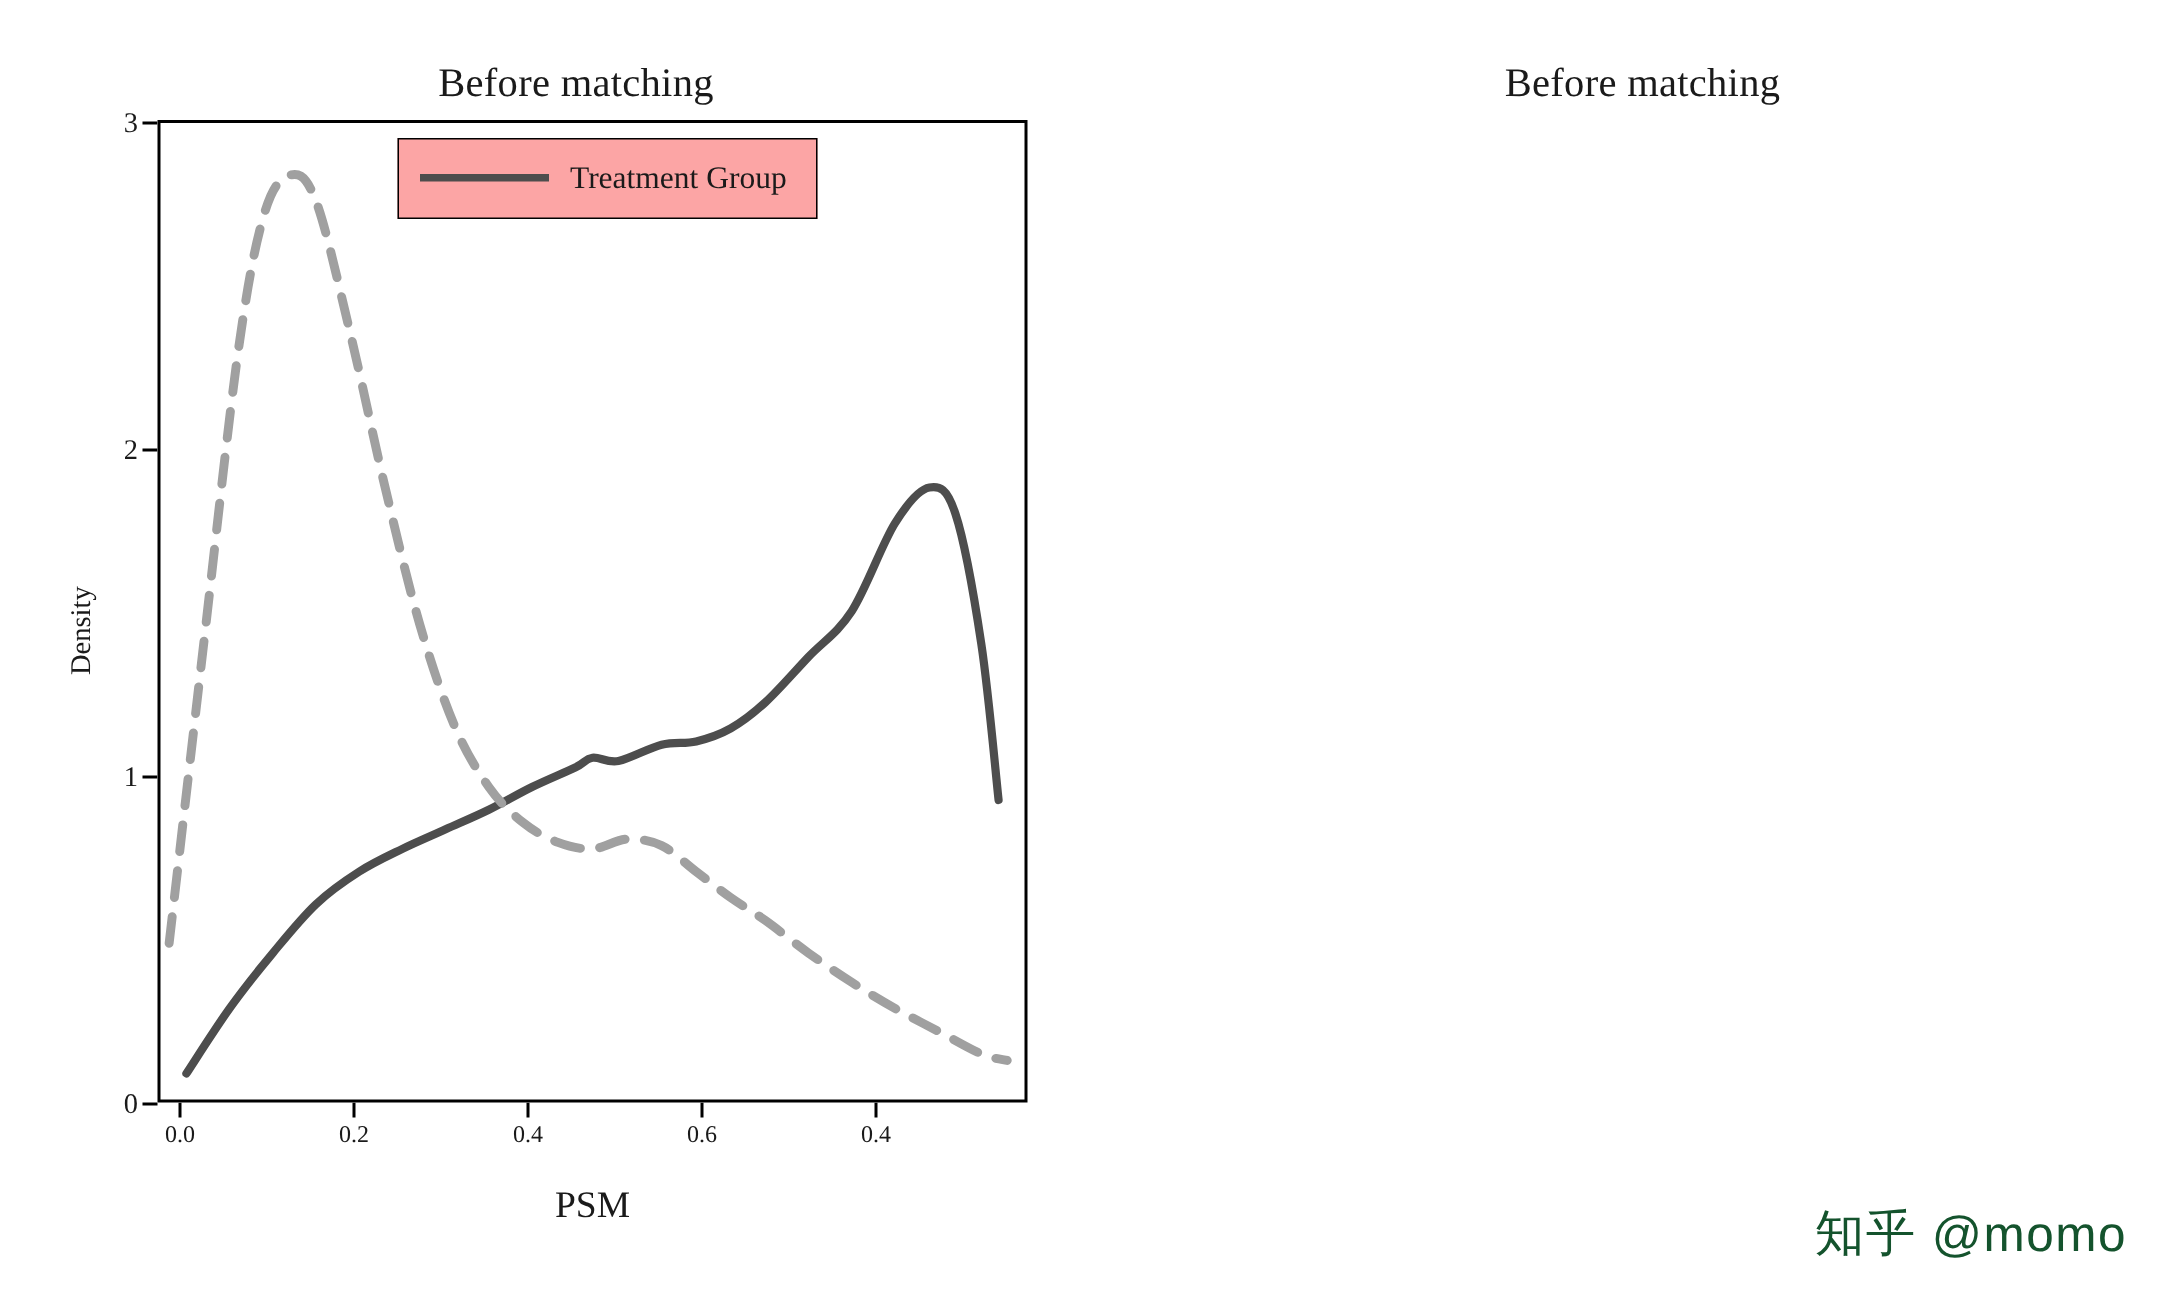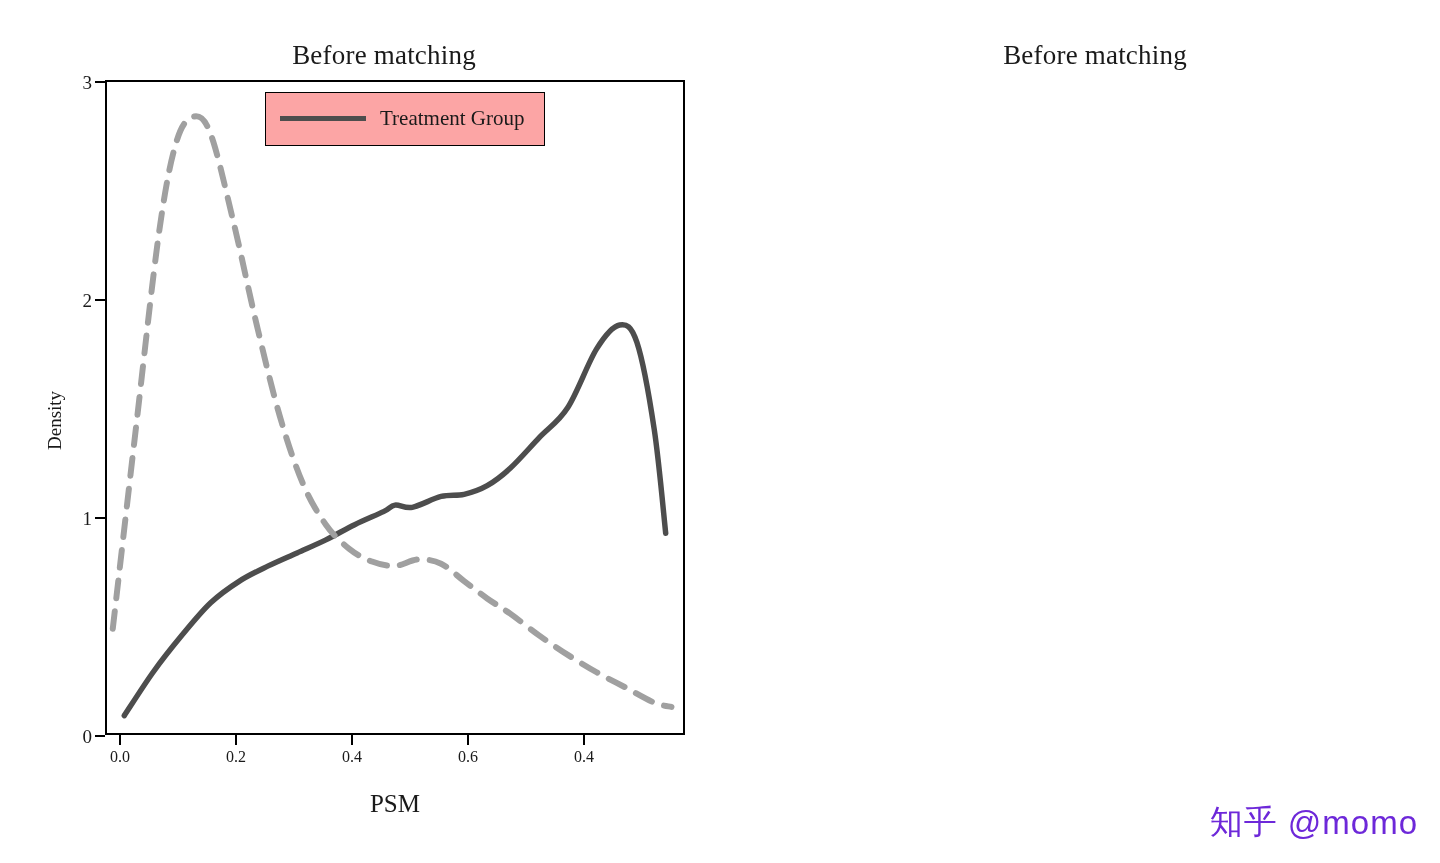--- a/index.html
+++ b/index.html
@@ -49,21 +49,21 @@
   }
   .legend-left{left:265px;top:92px;width:280px;}
   .legend-row{display:flex;align-items:center;height:34px;}
   .legend-key{width:86px;height:0;margin-right:14px;flex:0 0 86px;}
   .legend-key.solid{border-top:5px solid #4d4d4d;}
   .legend-key.dashed{border-top:5px dashed #a0a0a0;}
   .legend-text{font-size:21px;line-height:1;}
 
   .watermark{
     position:absolute;right:22px;bottom:18px;
-    font-size:33px;color:#6d28d9;letter-spacing:1px;
+    font-size:33px;color:#14532d;letter-spacing:1px;
     font-family:"Liberation Sans", sans-serif;
     display:flex;align-items:center;gap:10px;
   }
   .wm-zh{font-family:"DejaVu Sans", sans-serif;}
 </style>
 </head>
 <body>
 
 <div class="canvas">
 

